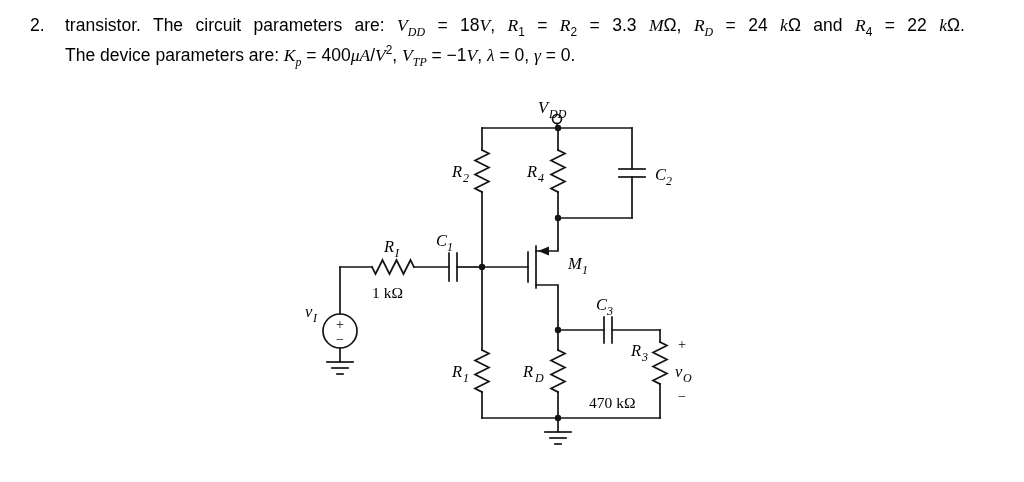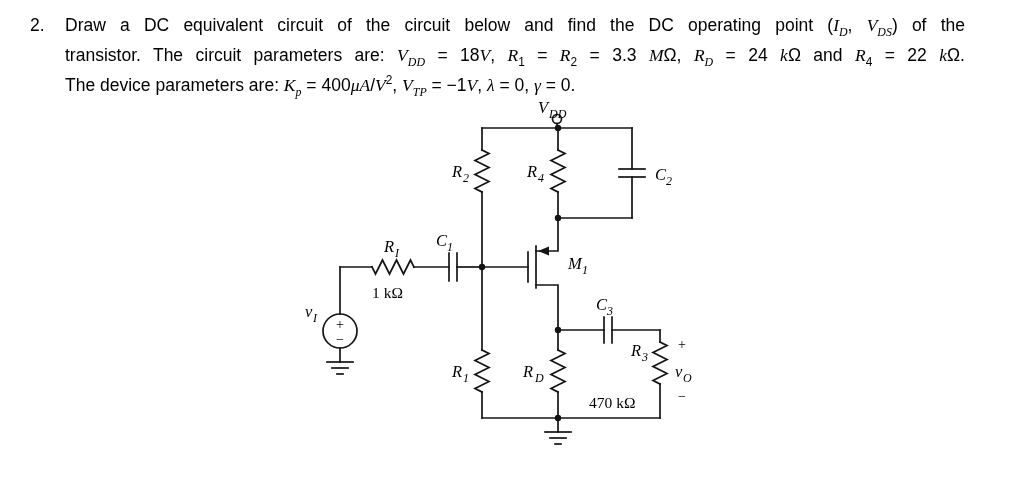--- a/index.html
+++ b/index.html
@@ -23,21 +23,20 @@
   .csub{font-family:"Liberation Serif",serif;font-style:italic;font-size:12px;fill:#000;}
   .cval{font-family:"Liberation Serif",serif;font-size:15.5px;fill:#000;}
   .csign{font-family:"Liberation Serif",serif;font-size:14px;fill:#000;text-anchor:middle;}
 </style>
 </head>
 <body>
 
 <div class="problem">
   <div class="pnum">2.</div>
   <div class="ptext">
-    <div class="pline justify"><span>Draw a DC equivalent circuit of the circuit below and find the DC operating point (</span><span class="it">I</span><sub class="it">D</sub><span>, </span><span class="it">V</span><sub class="it">DS</sub><span>) of the</span></div>
     <div class="pline justify"><span>transistor. The circuit parameters are: </span><span class="it">V</span><sub class="it">DD</sub><span> = 18</span><span class="it">V</span><span>, </span><span class="it">R</span><sub>1</sub><span> = </span><span class="it">R</span><sub>2</sub><span> = 3.3 </span><span class="it">M</span><span>Ω</span><span>, </span><span class="it">R</span><sub class="it">D</sub><span> = 24 </span><span class="it">k</span><span>Ω</span><span> and </span><span class="it">R</span><sub>4</sub><span> = 22 </span><span class="it">k</span><span>Ω</span><span>.</span></div>
     <div class="pline"><span>The device parameters are: </span><span class="it">K</span><sub class="it">p</sub><span> = 400</span><span class="it">μA</span><span>/</span><span class="it">V</span><sup>2</sup><span>, </span><span class="it">V</span><sub class="it">TP</sub><span> = −1</span><span class="it">V</span><span>, </span><span class="it">λ</span><span> = 0, </span><span class="it">γ</span><span> = 0.</span></div>
   </div>
 </div>
 
 <svg class="circuit" width="1024" height="482" viewBox="0 0 1024 482">
 
   <g>
     <circle class="wire" cx="557" cy="119" r="4.5"></circle>
     <path class="wire" d="M557,123.5 V128"></path>

